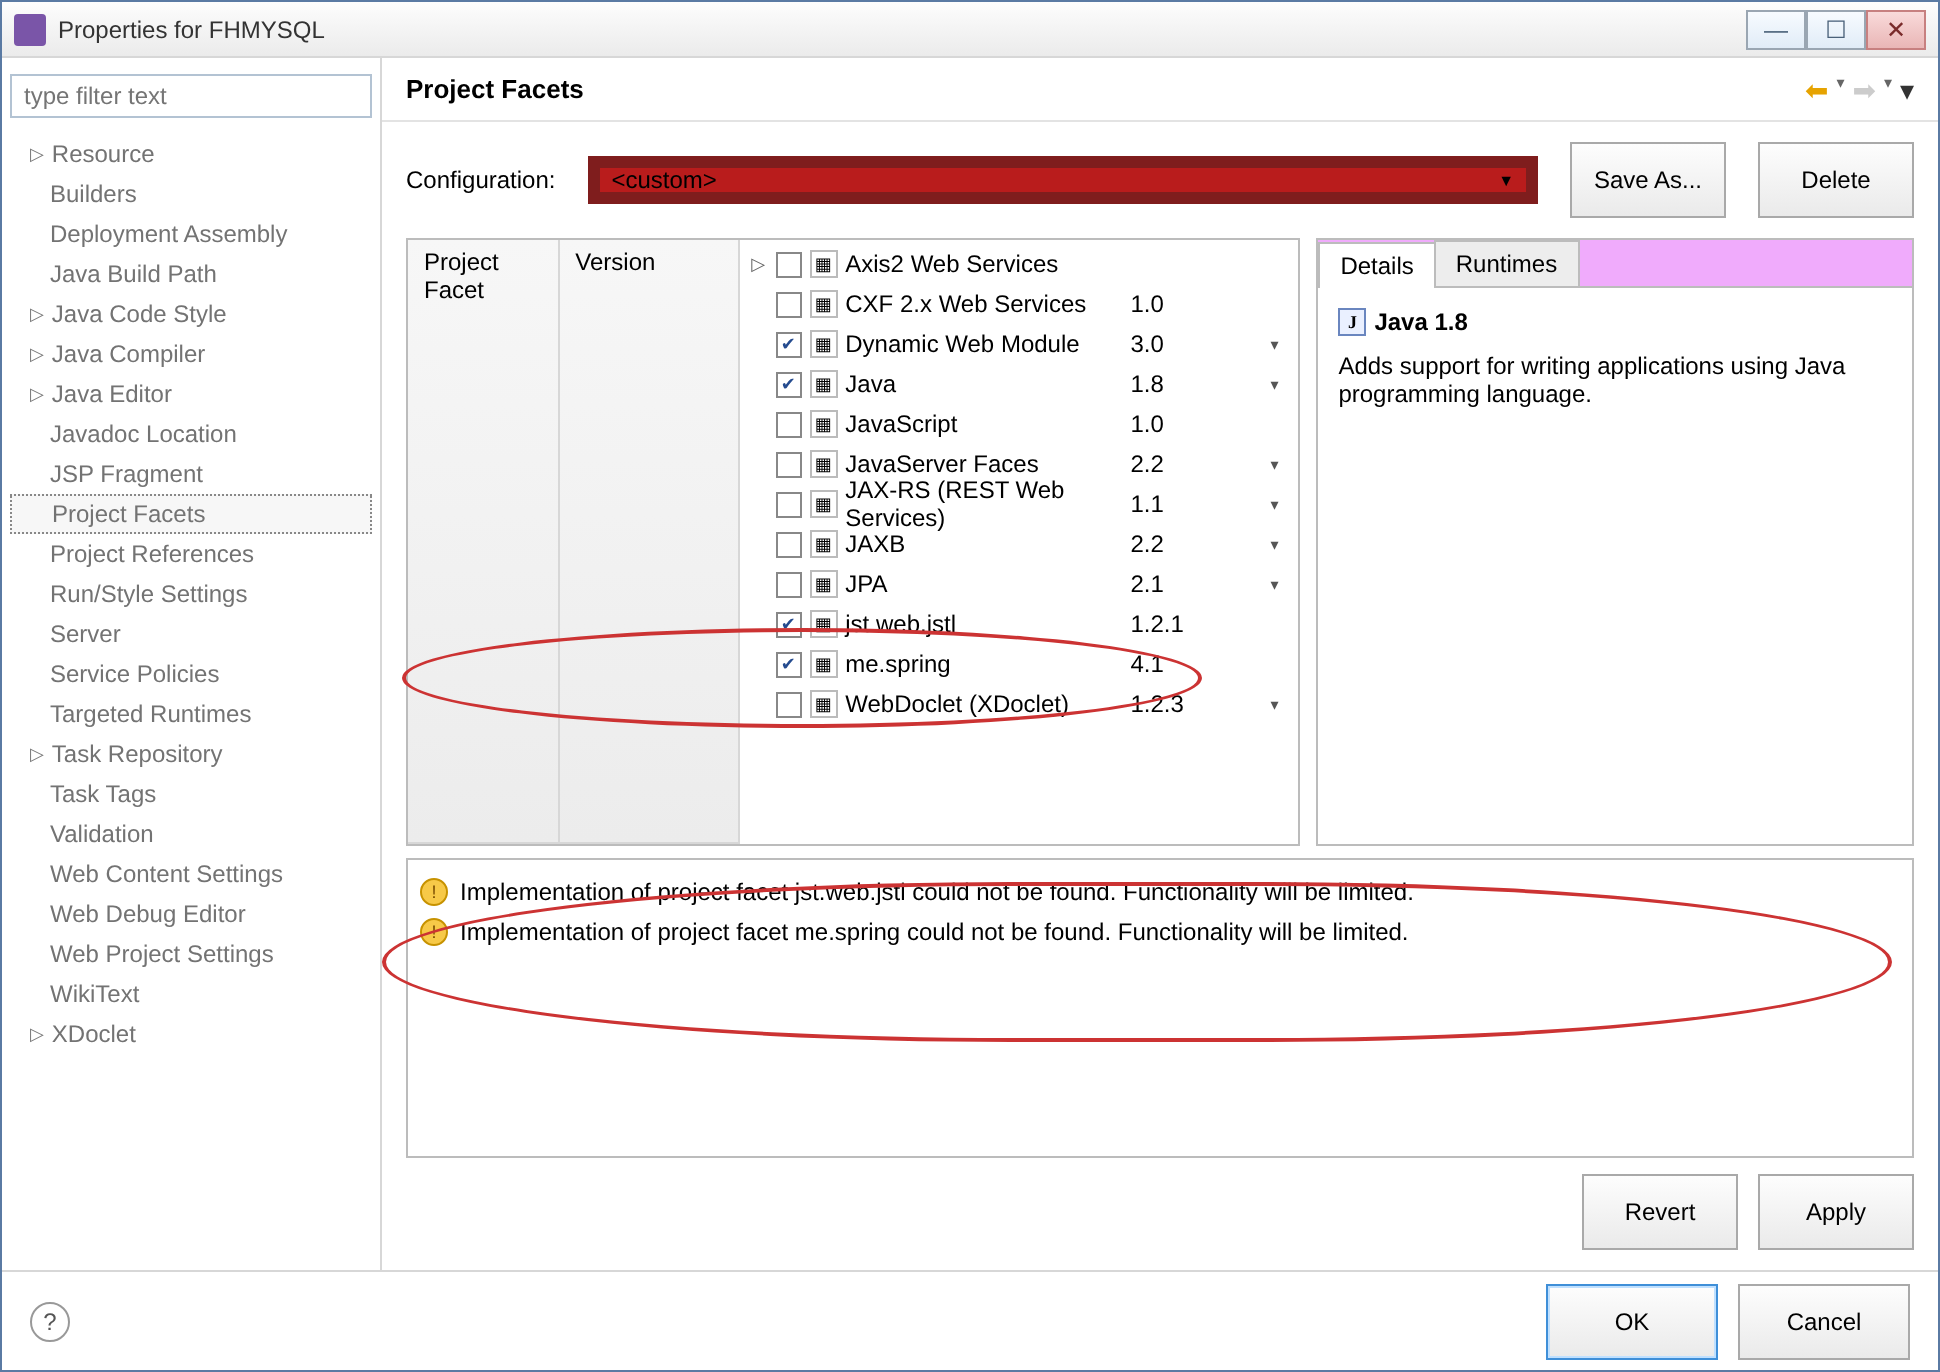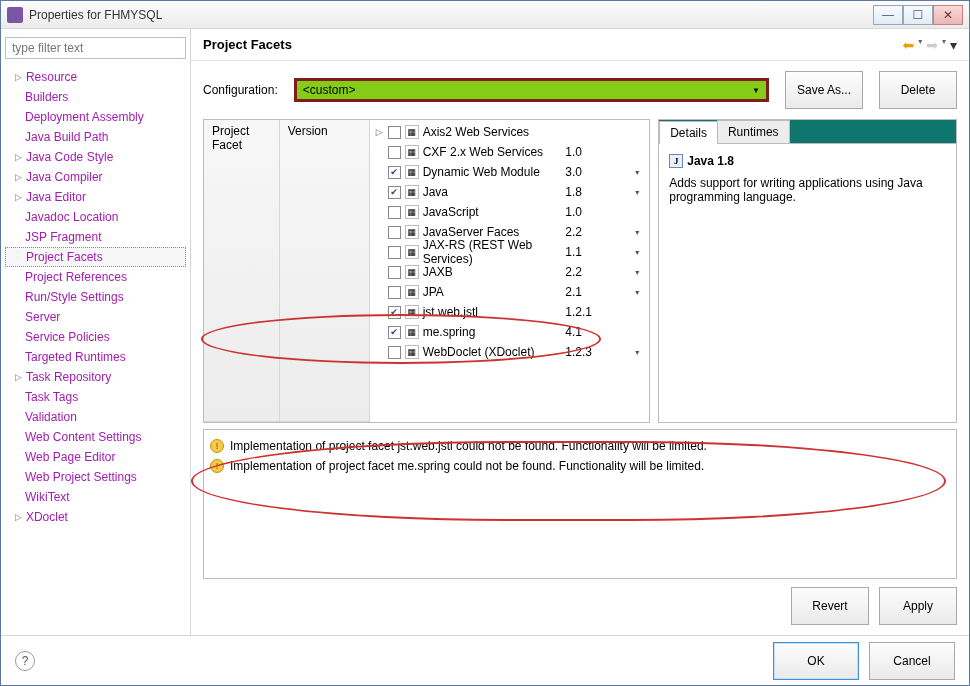--- a/index.html
+++ b/index.html
@@ -7,49 +7,49 @@
   .titlebar { height:28px; background:linear-gradient(#fdfdfd,#ebebeb); border-bottom:1px solid #d7d7d7; display:flex; align-items:center; padding:0 6px; }
   .titlebar .ticon { width:16px;height:16px;margin-right:6px;background:#7a55a8;border-radius:2px;display:inline-block; }
   .titlebar .tlabel { color:#333;flex:1; }
   .winbtns { display:flex; gap:0; }
   .winbtn { width:30px;height:20px;border:1px solid #9aa6b2;background:linear-gradient(#f7fbff,#e1ecf7);display:flex;align-items:center;justify-content:center;color:#4a6179;cursor:default; }
   .winbtn.close { background:linear-gradient(#f9dada,#e9b6b6);border-color:#c78080;color:#7a2b2b; }
   .workarea { display:flex; height:calc(100% - 28px - 50px); }
   .sidebar { width:190px; border-right:1px solid #d7d7d7; padding:8px 4px; overflow:auto; }
   .filter { width:100%; height:22px; border:1px solid #b3c3d3; padding:2px 6px; color:#8b5cf6; }
   .tree { margin-top:8px; }
-  .tree .node { display:flex; align-items:center; height:20px; padding-left:10px; cursor:default; color:#a21caf;}
+  .tree .node { display:flex; align-items:center; height:20px; padding-left:10px; cursor:default; color:#737373;}
   .tree .node.exp::before { content:"▷"; font-size:9px; color:#7a7a7a; margin-right:4px;}
   .tree .node.noexp::before { content:""; width:10px; display:inline-block;}
   .tree .node.selected { border:1px dotted #888; background:#f7f7f7; }
   .main { flex:1; display:flex; flex-direction:column; }
   .page-header { height:32px; display:flex; align-items:center; padding:0 12px; border-bottom:1px solid #e3e3e3; }
   .page-header .ptitle { font-weight:bold; font-size:13px; flex:1; }
   .nav-arrows { display:flex; gap:4px; }
   .nav-arrows span{font-size:14px;}
   .config-row { display:flex; align-items:center; gap:16px; padding:10px 12px; }
-  .config-select { flex:1; height:24px; border:3px solid #7f1d1d; background:#84cc16; display:flex; align-items:center; padding:0 6px;}
+  .config-select { flex:1; height:24px; border:6px solid #7f1d1d; background:#b91c1c; display:flex; align-items:center; padding:0 6px;}
   .btn { height:24px; min-width:78px; border:1px solid #a9a9a9; background:linear-gradient(#fdfdfd,#eaeaea); display:flex;align-items:center;justify-content:center; padding:18px 10px; cursor:default;}
   .btn.primary { border:1px solid #3f8fd8; box-shadow:0 0 0 1px #bfe0ff inset; }
   .middle { display:flex; flex:1; padding:0 12px 6px 12px; gap:8px; min-height:0;}
   .facet-pane { flex:1.5; border:1px solid #bcbcbc; display:flex; flex-direction:row; min-height:0;}
   .facet-head { display:flex; background:linear-gradient(#f7f7f7,#ececec); border-bottom:1px solid #d7d7d7;}
   .facet-head .col { padding:4px 8px; border-right:1px solid #d7d7d7;}
   .facet-head .col.name{flex:1;} .facet-head .col.ver{width:90px;}
   .facet-body { overflow:auto; padding:2px 0;}
   .frow { display:flex; align-items:center; height:20px; padding-left:6px;}
   .frow .arrow{width:12px;font-size:9px;color:#666;}
   .frow .cb{width:13px;height:13px;border:1px solid #888;margin-right:4px;display:flex;align-items:center;justify-content:center;font-size:9px;color:#254b8f;background:#fff;}
   .frow .cb.chk::after{content:"✔";}
   .frow .fi{width:14px;height:14px;margin-right:4px;border:1px solid #bbb;background:#fff;font-size:9px;display:flex;align-items:center;justify-content:center;}
   .frow .fname{flex:1;}
   .frow .fver{width:70px;}
   .frow .fdd{width:14px;font-size:8px;color:#555;}
   .detail-pane { flex:1; border:1px solid #bcbcbc; display:flex; flex-direction:column;}
-  .tabs { display:flex; border-bottom:1px solid #bcbcbc; background:#0f766e;}
+  .tabs { display:flex; border-bottom:1px solid #bcbcbc; background:#f0abfc;}
   .tab { padding:4px 10px; border:1px solid #bcbcbc; border-bottom:none; margin-right:-1px; background:#ededed;}
   .tab.active{ background:#fff; position:relative; top:1px;}
   .detail-body { padding:10px; }
   .detail-body .dh{font-weight:bold;display:flex;align-items:center;gap:4px;}
   .detail-body .di{width:14px;height:14px;border:1px solid #6a86bf;background:#eaf0ff;font-size:9px;display:flex;align-items:center;justify-content:center;font-family:serif;}
   .warnings { margin:0 12px 8px 12px; border:1px solid #bcbcbc; height:150px; padding:6px; overflow:auto;}
   .wrow { display:flex; align-items:center; gap:6px; height:20px;}
   .wico { width:14px;height:14px;border-radius:50%;background:#f7c948;border:1px solid #c79200;display:flex;align-items:center;justify-content:center;font-size:9px;color:#7a4d00;}
   .btn-row { display:flex; justify-content:flex-end; gap:10px; padding:0 12px 10px 12px;}
   .footer { height:50px; border-top:1px solid #d7d7d7; display:flex; align-items:center; padding:0 14px; justify-content:space-between;}
@@ -86,21 +86,21 @@
         <div class="node noexp selected">Project Facets</div>
         <div class="node noexp">Project References</div>
         <div class="node noexp">Run/Style Settings</div>
         <div class="node noexp">Server</div>
         <div class="node noexp">Service Policies</div>
         <div class="node noexp">Targeted Runtimes</div>
         <div class="node exp">Task Repository</div>
         <div class="node noexp">Task Tags</div>
         <div class="node noexp">Validation</div>
         <div class="node noexp">Web Content Settings</div>
-        <div class="node noexp">Web Page Editor</div>
+        <div class="node noexp">Web Debug Editor</div>
         <div class="node noexp">Web Project Settings</div>
         <div class="node noexp">WikiText</div>
         <div class="node exp">XDoclet</div>
       </div>
   </div>
 
   <div class="main" style="position:relative;">
     <div class="page-header">
       <span class="ptitle">Project Facets</span>
       <div class="nav-arrows">

